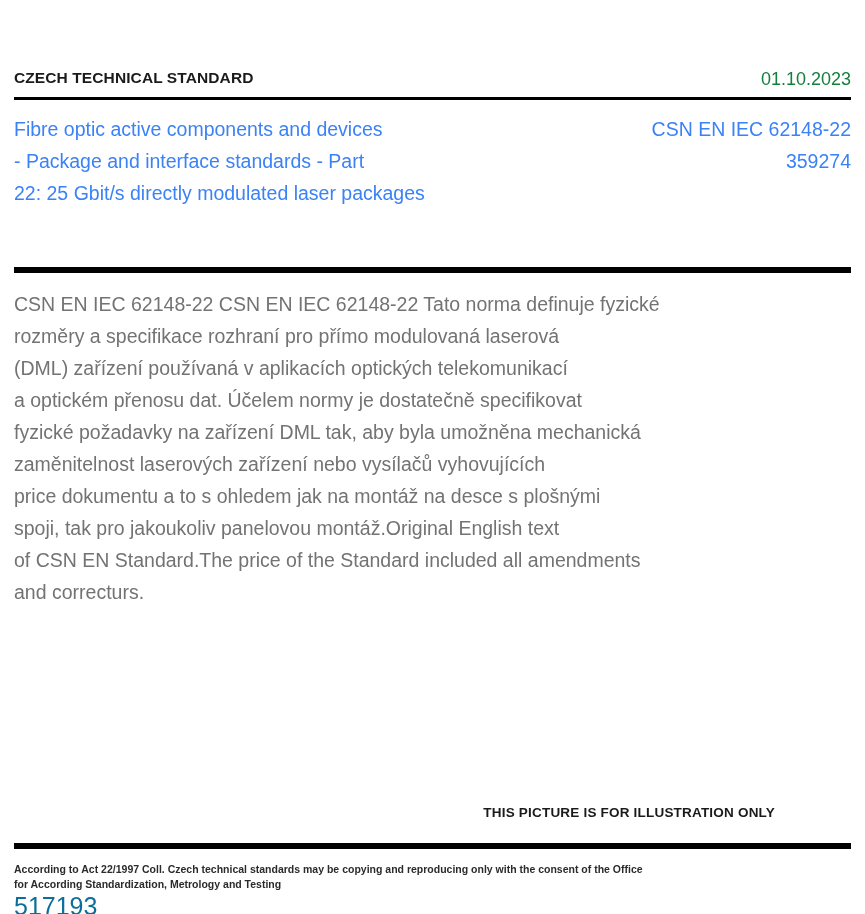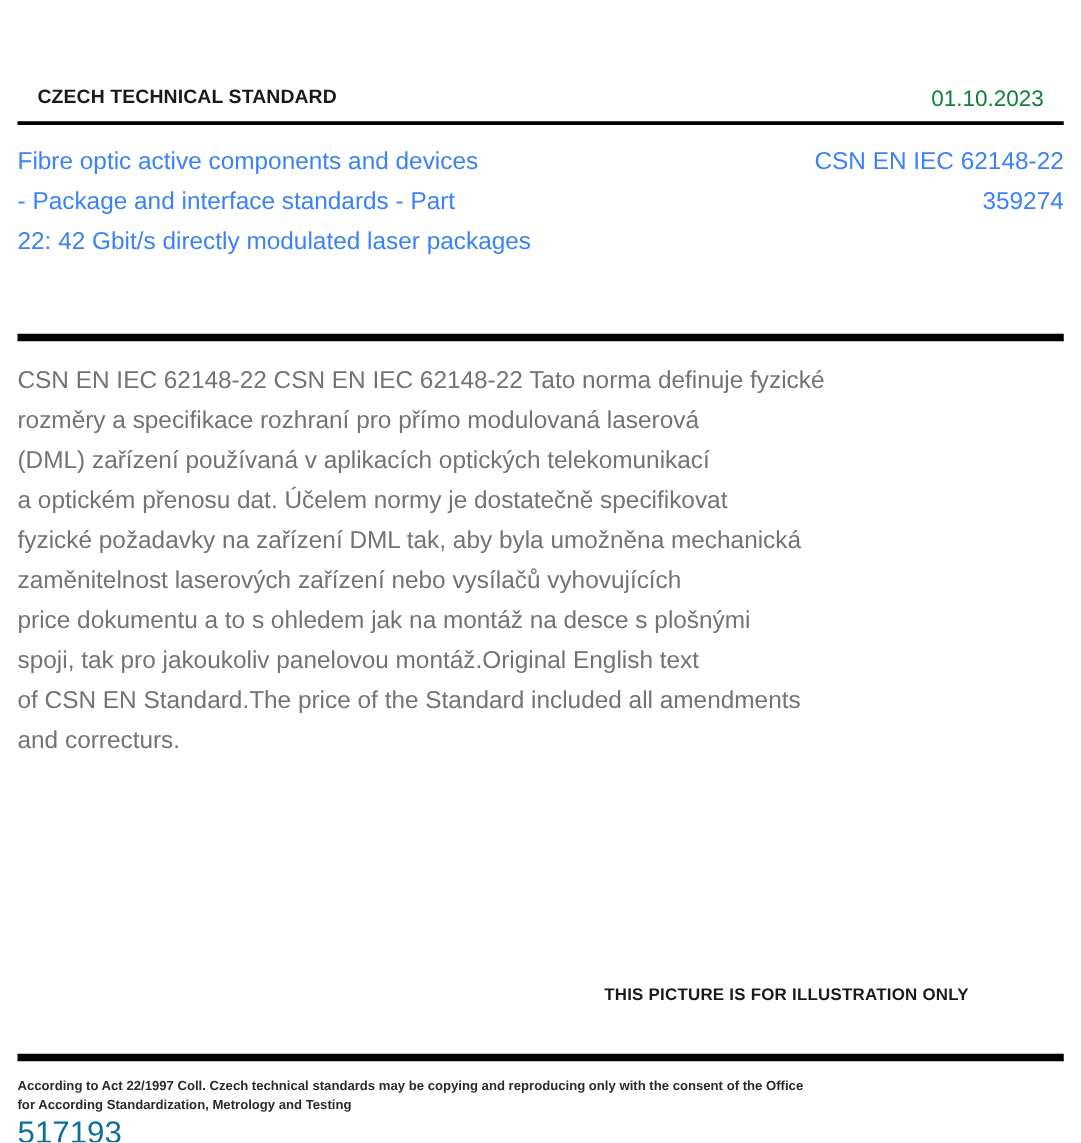--- a/index.html
+++ b/index.html
@@ -19,21 +19,21 @@
     box-sizing: border-box;
   }
 
   
   .header-row {
     position: absolute;
     left: 0;
     top: 70px;
     width: 865px;
     height: 28px;
-    padding: 0 30px;
+    padding: 0 14px;
     box-sizing: border-box;
     display: flex;
     align-items: flex-start;
     justify-content: space-between;
   }
 
   .doc-kind {
     font-size: 15.5px;
     font-weight: bold;
     color: #1a1a1a;
@@ -100,21 +100,21 @@
     font-size: 19.5px;
     color: #737373;
     line-height: 32px;
     white-space: nowrap;
   }
 
   
   .illustration-note {
     position: absolute;
     right: 90px;
-    top: 788px;
+    top: 805px;
     font-size: 13.5px;
     font-weight: bold;
     color: #1a1a1a;
     letter-spacing: 0.2px;
     white-space: nowrap;
   }
 
   
   .footer {
     position: absolute;
@@ -156,21 +156,21 @@
     <div class="doc-kind">CZECH TECHNICAL STANDARD</div>
     <div class="doc-date">01.10.2023</div>
   </div>
 
   <div class="rule rule-top"></div>
 
   <div class="title-block">
     <div class="title-left">
       <div class="tline">Fibre optic active components and devices</div>
       <div class="tline">- Package and interface standards - Part</div>
-      <div class="tline">22: 42 Gbit/s directly modulated laser packages</div>
+      <div class="tline">22: 25 Gbit/s directly modulated laser packages</div>
     </div>
     <div class="title-right">
       <div class="tline">CSN EN IEC 62148-22</div>
       <div class="tline">359274</div>
     </div>
   </div>
 
   <div class="rule rule-mid"></div>
 
   <div class="abstract">

